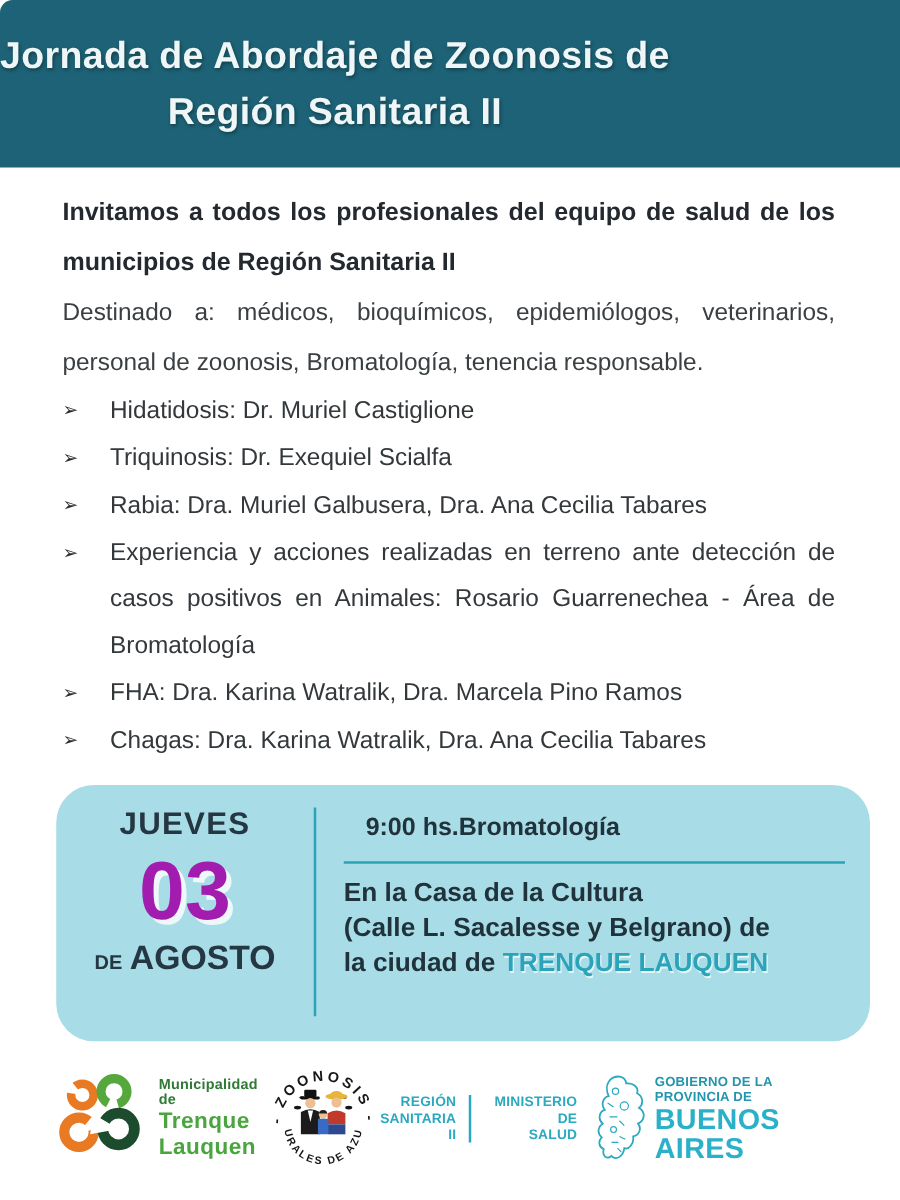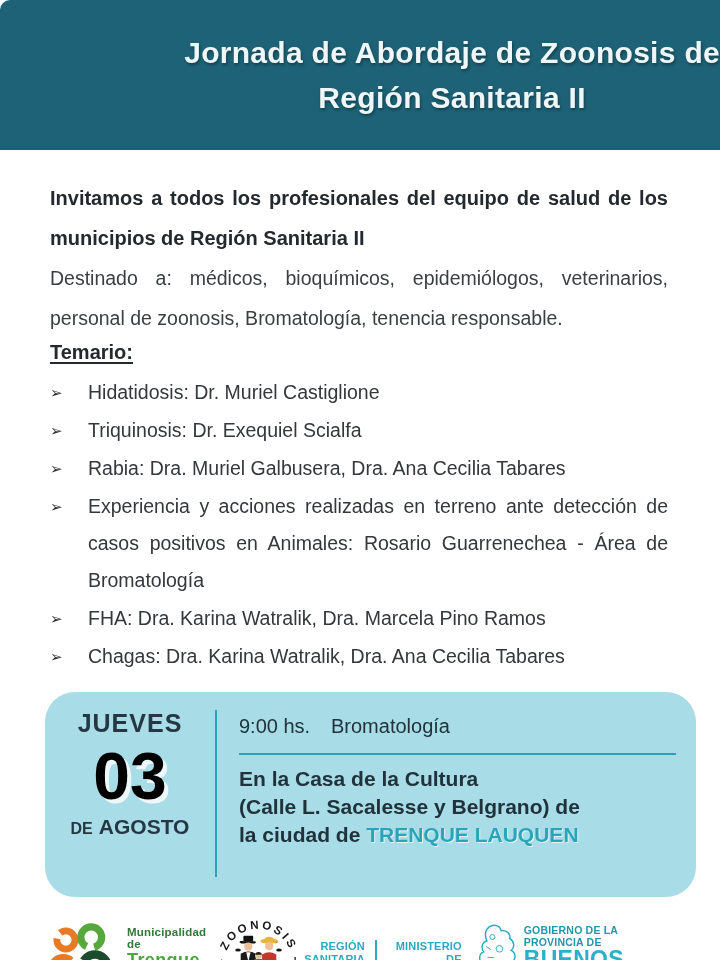--- a/index.html
+++ b/index.html
@@ -2,30 +2,30 @@
 <html><head>
 <meta charset="utf-8">
 <style>
   html,body{margin:0;padding:0;}
   body{
     width:720px;height:960px;background:#ffffff;overflow:hidden;
     font-family:"Liberation Sans", sans-serif;position:relative;
   }
   
   .header{
-    height:150px;background:#1d6276;color:#eff6f7;
-    display:flex;flex-direction:column;justify-content:center;align-items:flex-end;
+    height:134px;background:#1d6276;color:#eff6f7;
+    display:flex;flex-direction:column;justify-content:center;align-items:flex-start;
     text-align:center;border-top-left-radius:10px;
   }
   .header .title{
     font-size:30px;font-weight:700;line-height:45px;letter-spacing:.3px;
     text-shadow:1px 2px 3px rgba(0,0,0,.35);
   }
   
-  .content{padding:10px 52px 0 50px;margin-top:12px;}
+  .content{padding:10px 52px 0 50px;}
   .intro{
     margin:6px 0 0;font-size:20px;font-weight:700;line-height:40px;
     text-align:justify;color:#23292e;
   }
   .audience{
     margin:0;font-size:19.5px;font-weight:400;line-height:40px;
     text-align:justify;color:#3a3f42;
   }
   .temario{
     margin:3px 0 10px;font-size:20px;font-weight:700;color:#24292d;
@@ -35,34 +35,34 @@
   ul.agenda li{
     display:flex;margin-bottom:1px;font-size:19.5px;line-height:37px;color:#33383b;
   }
   .bullet{width:38px;flex:none;font-size:15px;color:#2b2b2b;}
   .item-text{flex:1;text-align:justify;}
   
   .card{
     margin:17px 24px 0 45px;height:205px;background:#a8dce6;
     border-radius:30px;display:flex;box-sizing:border-box;
   }
-  .card-left{width:170px;flex:none;text-align:center;padding-top:17px;}
+  .card-left{width:206px;flex:none;text-align:center;padding-top:17px;}
   .day-name{font-size:25px;font-weight:700;letter-spacing:1px;color:#253743;}
   .day-number{
-    font-size:66px;font-weight:700;color:#000000;line-height:68px;margin-top:4px;
+    font-size:66px;font-weight:700;color:#a21caf;line-height:68px;margin-top:4px;
     text-shadow:4px 4px 0 rgba(255,255,255,.8);
   }
   .month-line{margin-top:5px;color:#253743;font-weight:700;}
   .month-prefix{font-size:16px;margin-right:6px;}
-  .month{font-size:21px;}
+  .month{font-size:27px;}
   .card-right{
     flex:1;margin:18px 0 20px;border-left:2px solid #2aa2b8;
     padding:2px 20px 0 22px;
   }
-  .sched-row{display:flex;font-size:20px;font-weight:400;color:#20333c;line-height:29px;}
+  .sched-row{display:flex;font-size:20px;font-weight:700;color:#20333c;line-height:29px;text-align:right;}
   .sched-time{width:92px;flex:none;}
   .card-hr{border:none;border-top:2px solid #2aa2b8;margin:12px 0 10px;}
   .venue{font-size:21px;font-weight:700;color:#20333c;line-height:28px;}
   .venue-city{color:#2ba4ba;text-shadow:1px 1px 0 rgba(255,255,255,.7);}
   
   .footer{
     display:flex;align-items:center;justify-content:space-between;
     padding:0 40px 0 46px;margin-top:12px;height:100px;
   }
   .tl-logo{display:flex;align-items:center;}
@@ -86,21 +86,20 @@
 <div class="header">
   <div class="title">
     <div>Jornada de Abordaje de Zoonosis de</div>
     <div>Región Sanitaria II</div>
   </div>
 </div>
 
 <div class="content">
   <p class="intro">Invitamos a todos los profesionales del equipo de salud de los municipios de Región Sanitaria II</p>
   <p class="audience">Destinado a: médicos, bioquímicos, epidemiólogos, veterinarios, personal de zoonosis, Bromatología, tenencia responsable.</p>
-  <p class="temario">Temario:</p>
 
   <ul class="agenda">
     <li>
       <span class="bullet">➢</span>
       <span class="item-text">Hidatidosis: Dr. Muriel Castiglione</span>
     </li>
     <li>
       <span class="bullet">➢</span>
       <span class="item-text">Triquinosis: Dr. Exequiel Scialfa</span>
     </li>

